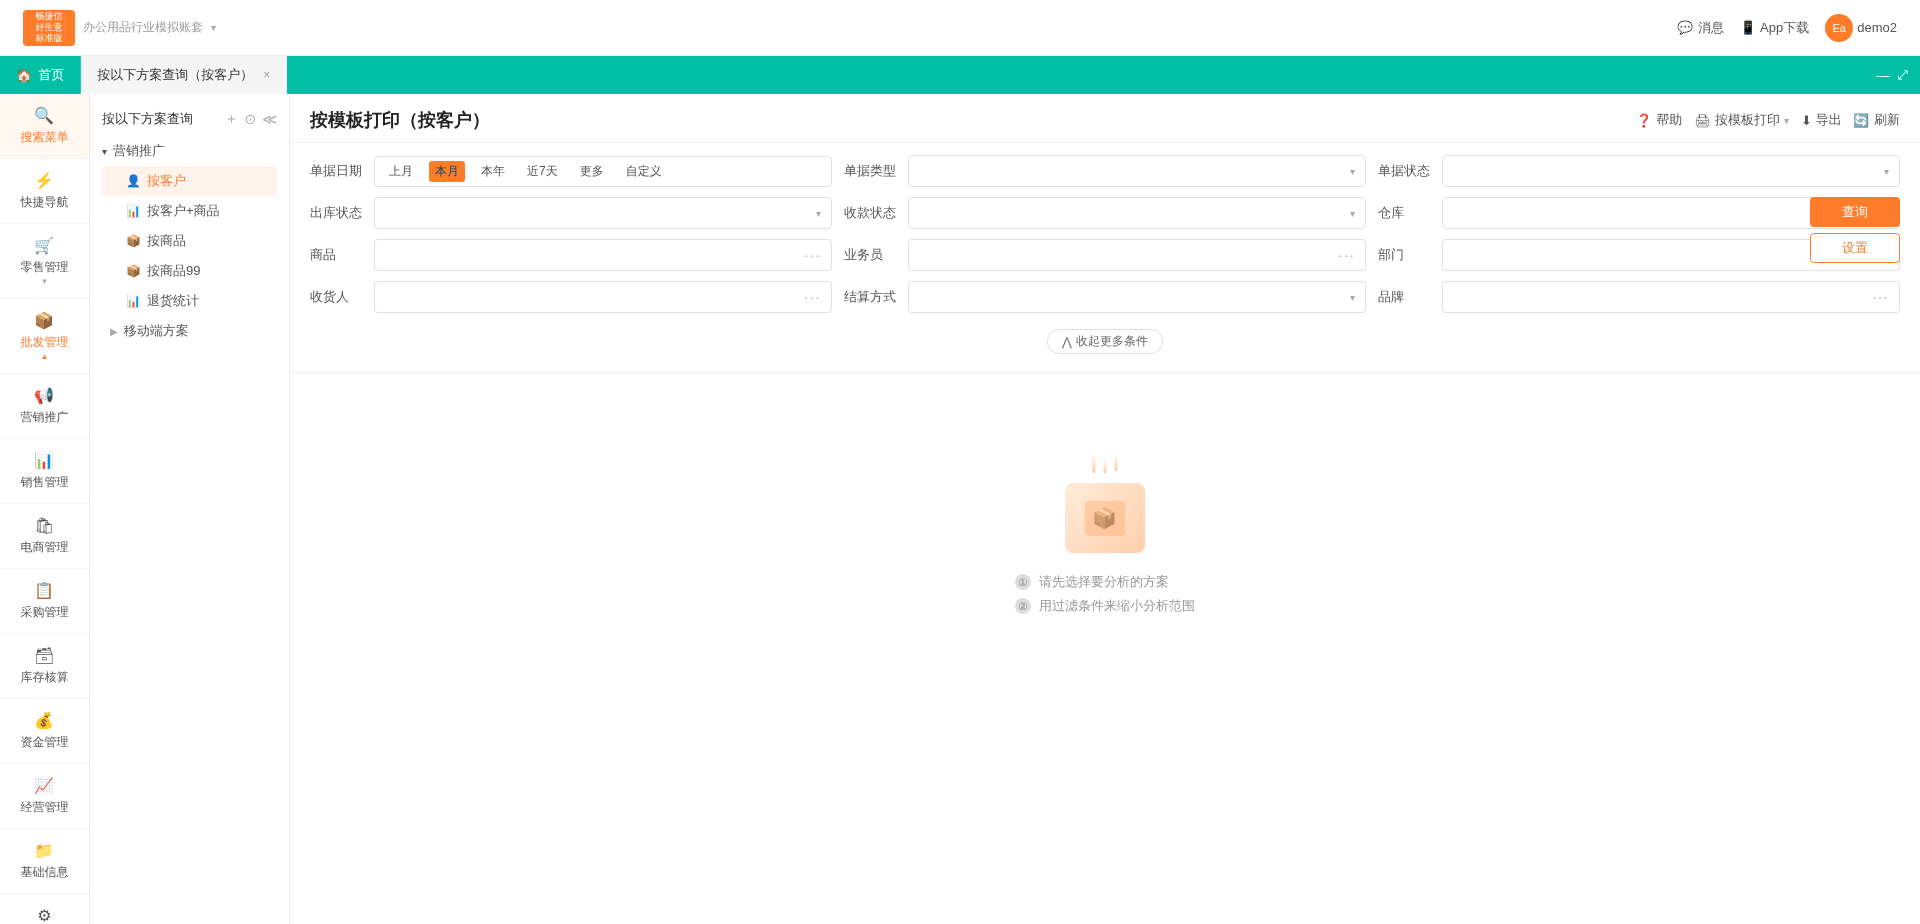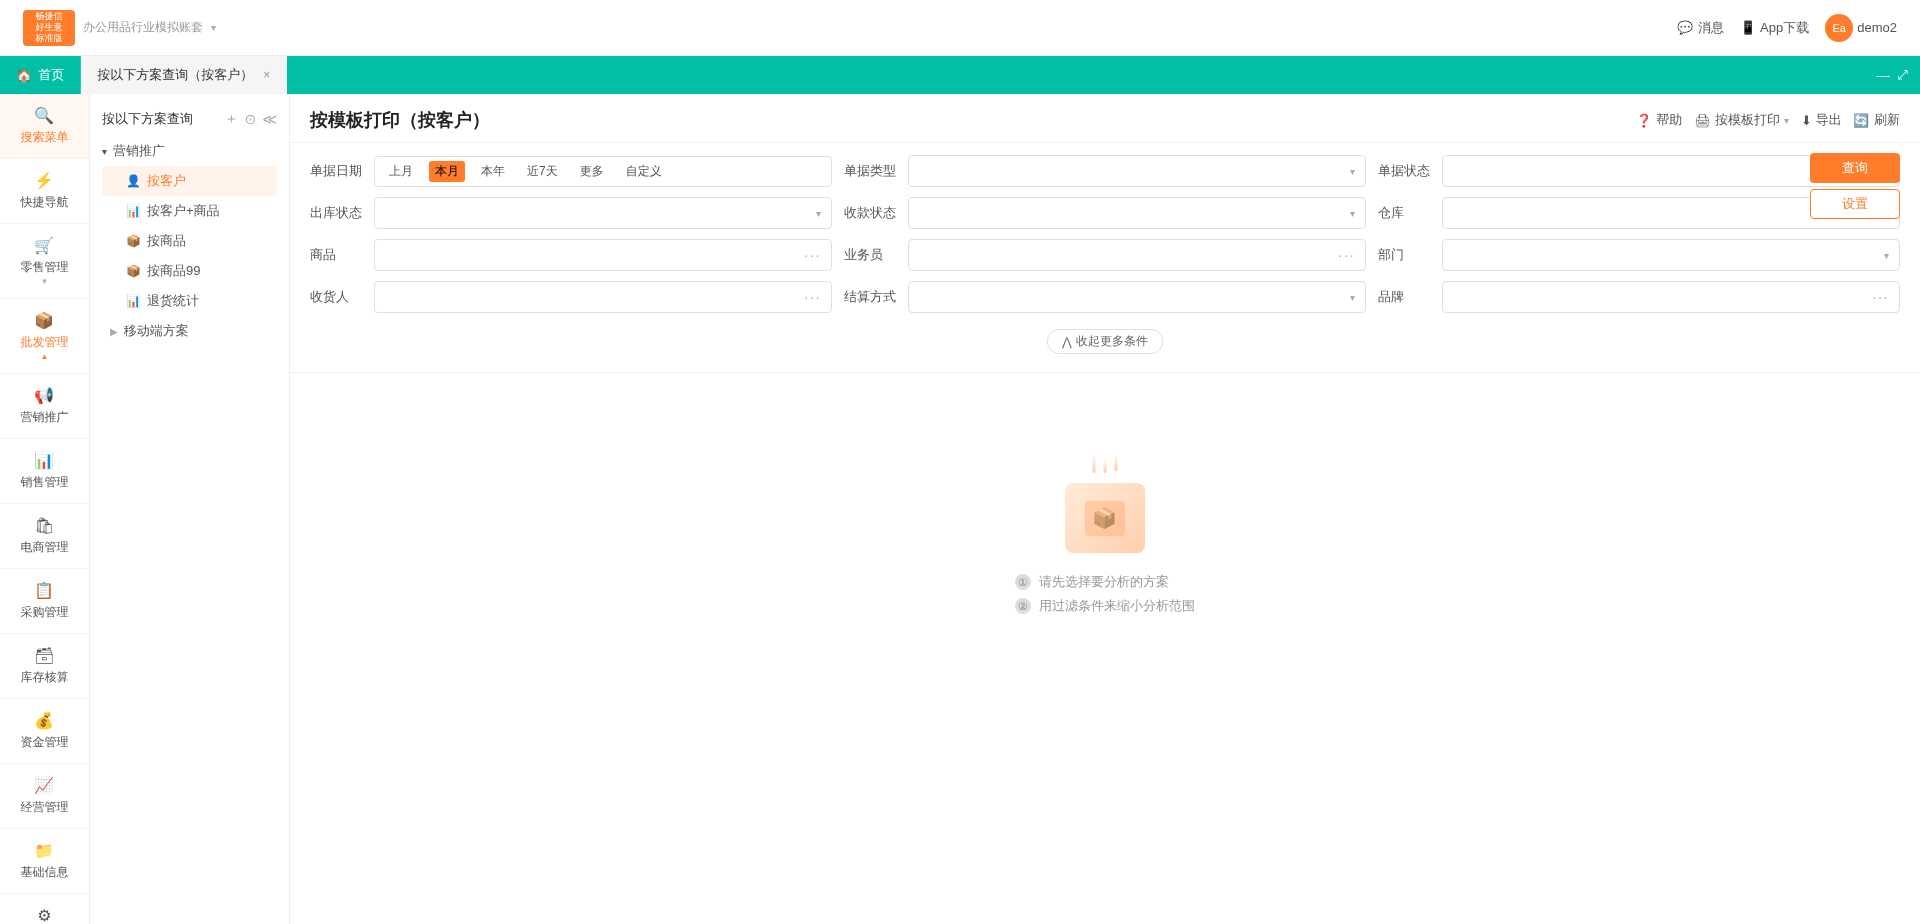--- a/index.html
+++ b/index.html
@@ -61,25 +61,25 @@
     .filter-area { padding: 12px 20px; background: #fff; }
     .filter-row { display: grid; grid-template-columns: repeat(3, 1fr); gap: 12px; margin-bottom: 10px; }
     .filter-item { display: flex; align-items: center; gap: 8px; }
     .filter-label { color: #555; font-size: 13px; white-space: nowrap; min-width: 56px; }
     .filter-control { flex: 1; border: 1px solid #e0e0e0; border-radius: 4px; padding: 5px 10px; font-size: 13px; color: #333; display: flex; align-items: center; justify-content: space-between; cursor: pointer; min-height: 32px; background: #fff; }
     .filter-control .chevron { color: #aaa; font-size: 10px; }
     .filter-control .dots { color: #aaa; font-size: 14px; letter-spacing: 1px; }
     .date-range-control { flex: 1; border: 1px solid #e0e0e0; border-radius: 4px; padding: 4px 8px; font-size: 12px; color: #333; display: flex; align-items: center; gap: 6px; cursor: pointer; background: #fff; flex-wrap: wrap; }
     .date-shortcut { display: flex; align-items: center; gap: 10px; font-size: 12px; flex-wrap: nowrap; }
     .date-btn { padding: 2px 6px; border-radius: 3px; cursor: pointer; color: #555; font-size: 12px; }
-    .date-btn.active { background: #ff7c2a; color: #000000; border-radius: 3px; }
+    .date-btn.active { background: #ff7c2a; color: #0c4a6e; border-radius: 3px; }
     .date-range-text { color: #666; font-size: 11px; display: block; width: 100%; padding-top: 2px; }
 
     
-    .query-btn { background: #ff7c2a; color: #fff; border: none; border-radius: 4px; padding: 6px 20px; font-size: 13px; cursor: pointer; font-weight: 500; }
+    .query-btn { background: #ff7c2a; color: #fff; border: none; border-radius: 4px; padding: 6px 20px; font-size: 13px; cursor: pointer; font-weight: 500; margin-top: 44px; }
     .settings-btn { background: #fff; color: #ff7c2a; border: 1px solid #ff7c2a; border-radius: 4px; padding: 5px 31px; font-size: 13px; cursor: pointer; }
 
     .collapse-bar { display: flex; justify-content: center; padding: 6px 0; }
     .collapse-btn { display: flex; align-items: center; gap: 4px; color: #666; font-size: 12px; cursor: pointer; border: 1px solid #e0e0e0; border-radius: 12px; padding: 3px 14px; background: #fff; }
 
     
     .empty-state { display: flex; flex-direction: column; align-items: center; justify-content: center; padding: 80px 20px; color: #999; }
     .empty-illustration { width: 120px; height: 100px; position: relative; margin-bottom: 20px; }
     .empty-box { width: 80px; height: 70px; background: linear-gradient(135deg, #ffecd9 0%, #ffcfac 100%); border-radius: 8px; position: absolute; bottom: 0; left: 50%; transform: translateX(-50%); display: flex; align-items: center; justify-content: center; }
     .empty-box-inner { width: 40px; height: 35px; background: rgba(255,150,80,0.3); border-radius: 4px; }

